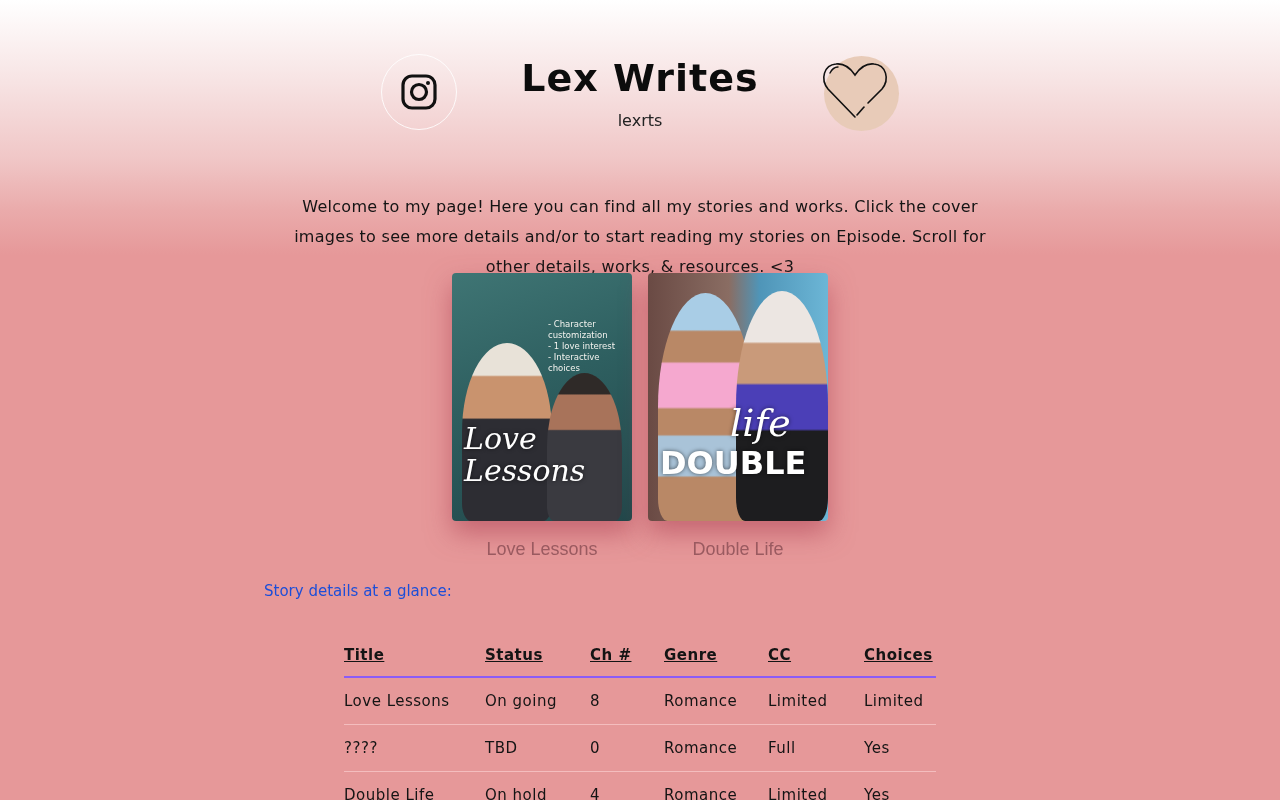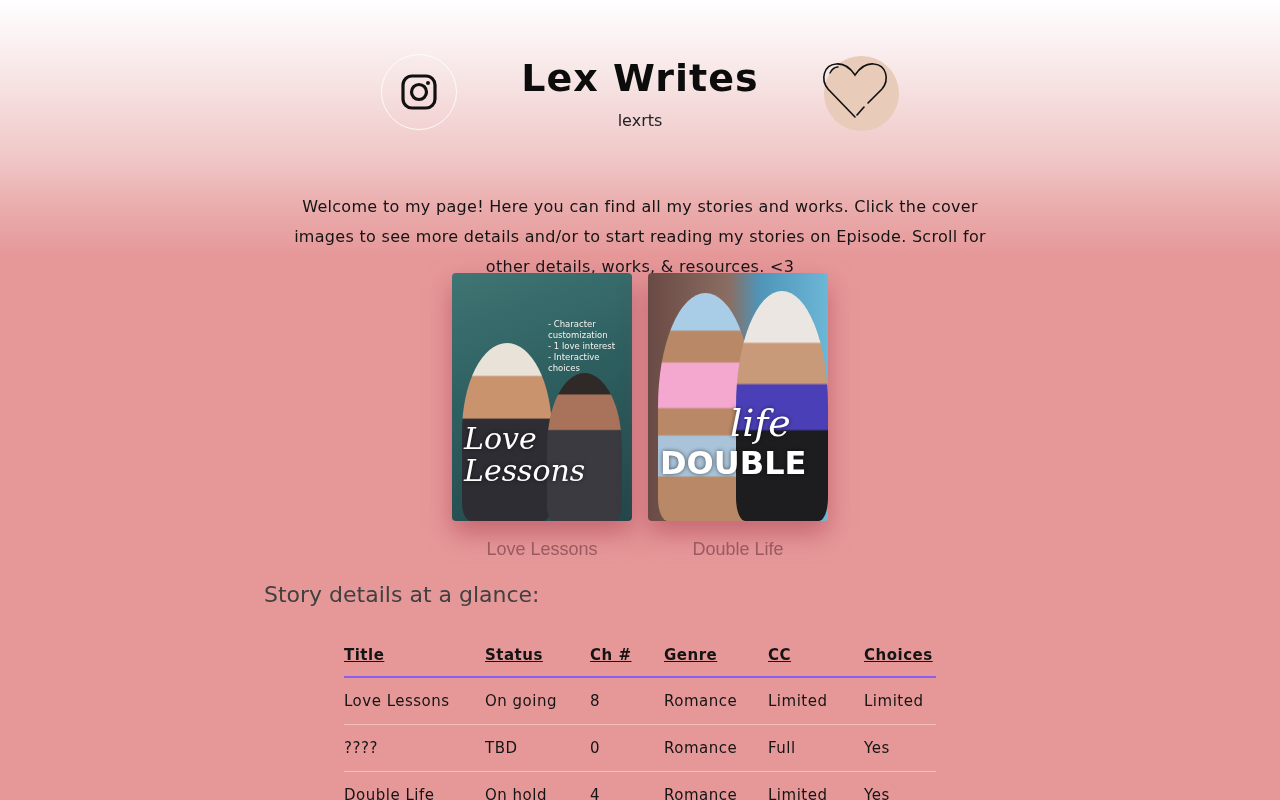--- a/index.html
+++ b/index.html
@@ -56,21 +56,21 @@
   .fig {
     position: absolute; border-radius: 50% 50% 10% 10%;
   }
   .caption {
     position: absolute; top: 266px; width: 180px; text-align: center;
     font-family: "Liberation Sans", sans-serif; font-size: 18px; color: #9a5a60;
   }
   .cap-1 { left: 452px; }
   .cap-2 { left: 648px; }
   .section-heading {
-    position: absolute; top: 582px; left: 264px; font-size: 22px; color: #404040;
+    position: absolute; top: 582px; left: 264px; font-size: 15px; color: #1d4ed8;
   }
   table.details {
     position: absolute; top: 640px; left: 344px; width: 592px;
     border-collapse: collapse; font-size: 15px; color: #141414;
   }
   table.details th {
     text-align: left; font-weight: bold; padding: 6px 0 12px 0;
     border-bottom: 2px solid #8b5cf6; letter-spacing: 0.5px; font-size: 15px; text-decoration: underline;
   }
   table.details td {

